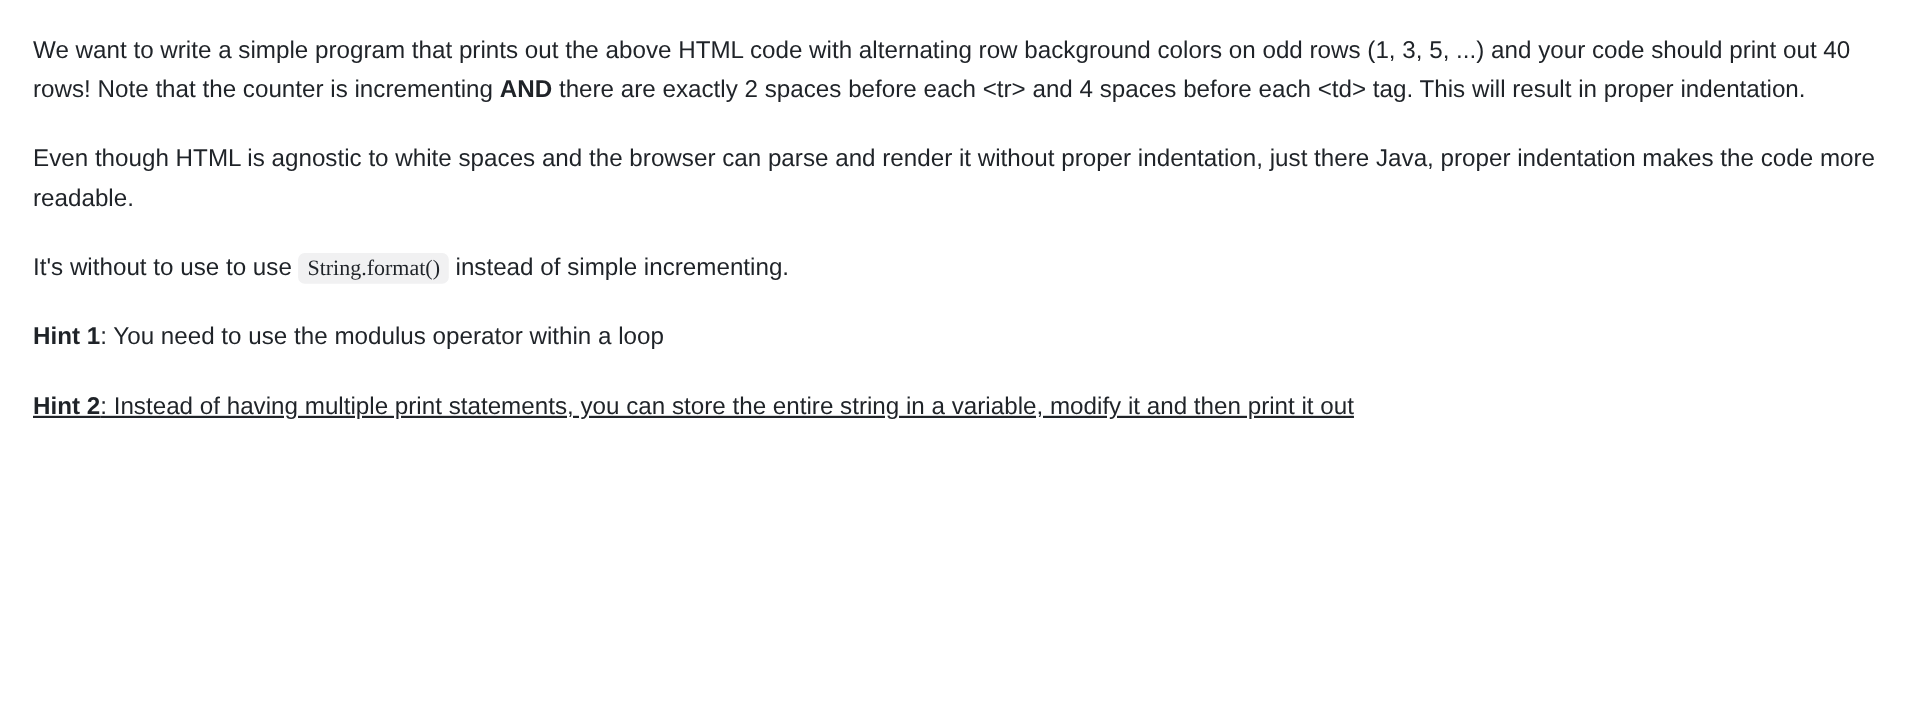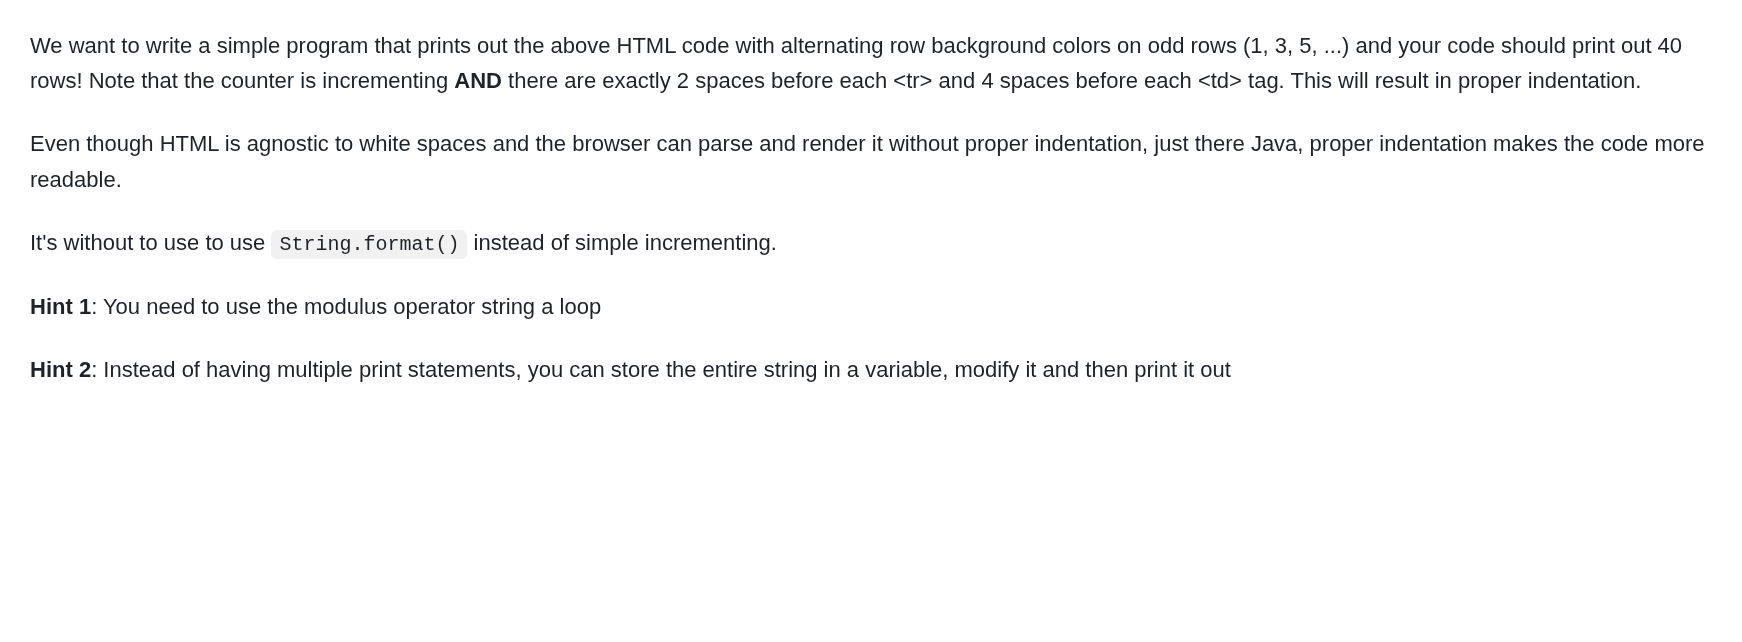--- a/index.html
+++ b/index.html
@@ -14,44 +14,45 @@
       color: #1f2328;
       background: #ffffff;
       padding: 28px 30px;
       width: 1742px;
     }
     p {
       margin-bottom: 28px;
     }
     p:last-child {
       margin-bottom: 0;
+      text-decoration: underline;
     }
     strong {
       font-weight: 600;
     }
     code {
-      font-family: Liberation Mono, monospace;
+      font-family: Liberation Serif, serif;
       background-color: #f1f1f2;
       padding: 3px 8px;
       border-radius: 6px;
       font-size: 20px;
     }
   </style>
 </head>
 <body>
 
 <p>
   <span>We want to write a simple program that prints out the above HTML code with alternating row background colors on odd rows (1, 3, 5, ...) and your code should print out 40 rows! Note that the counter is incrementing </span><strong>AND</strong><span> there are exactly 2 spaces before each &lt;tr&gt; and 4 spaces before each &lt;td&gt; tag. This will result in proper indentation.</span>
 </p>
 
 <p>Even though HTML is agnostic to white spaces and the browser can parse and render it without proper indentation, just there Java, proper indentation makes the code more readable.</p>
 
 <p>
   <span>It's without to use to use </span><code>String.format()</code><span> instead of simple incrementing.</span>
 </p>
 
 <p>
-  <strong>Hint 1</strong><span>: You need to use the modulus operator string a loop</span>
+  <strong>Hint 1</strong><span>: You need to use the modulus operator within a loop</span>
 </p>
 
 <p>
   <strong>Hint 2</strong><span>: Instead of having multiple print statements, you can store the entire string in a variable, modify it and then print it out</span>
 </p>
 
 </body></html>

